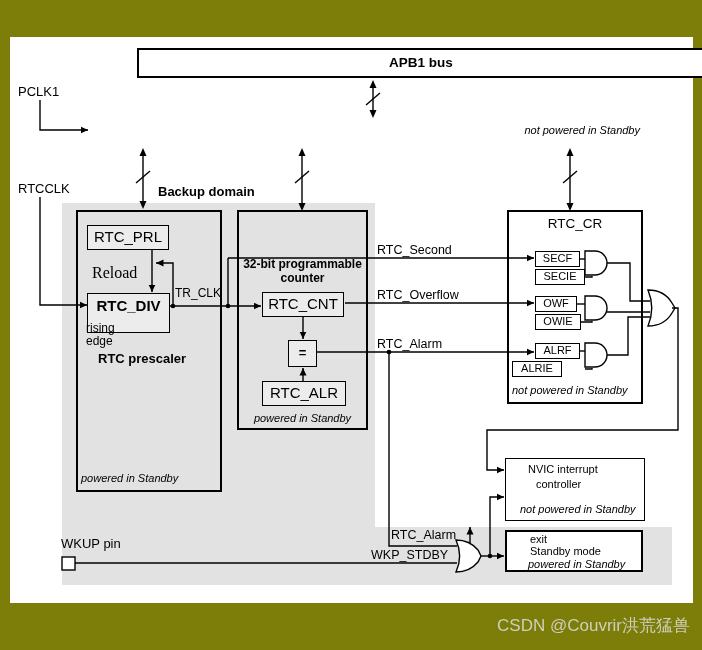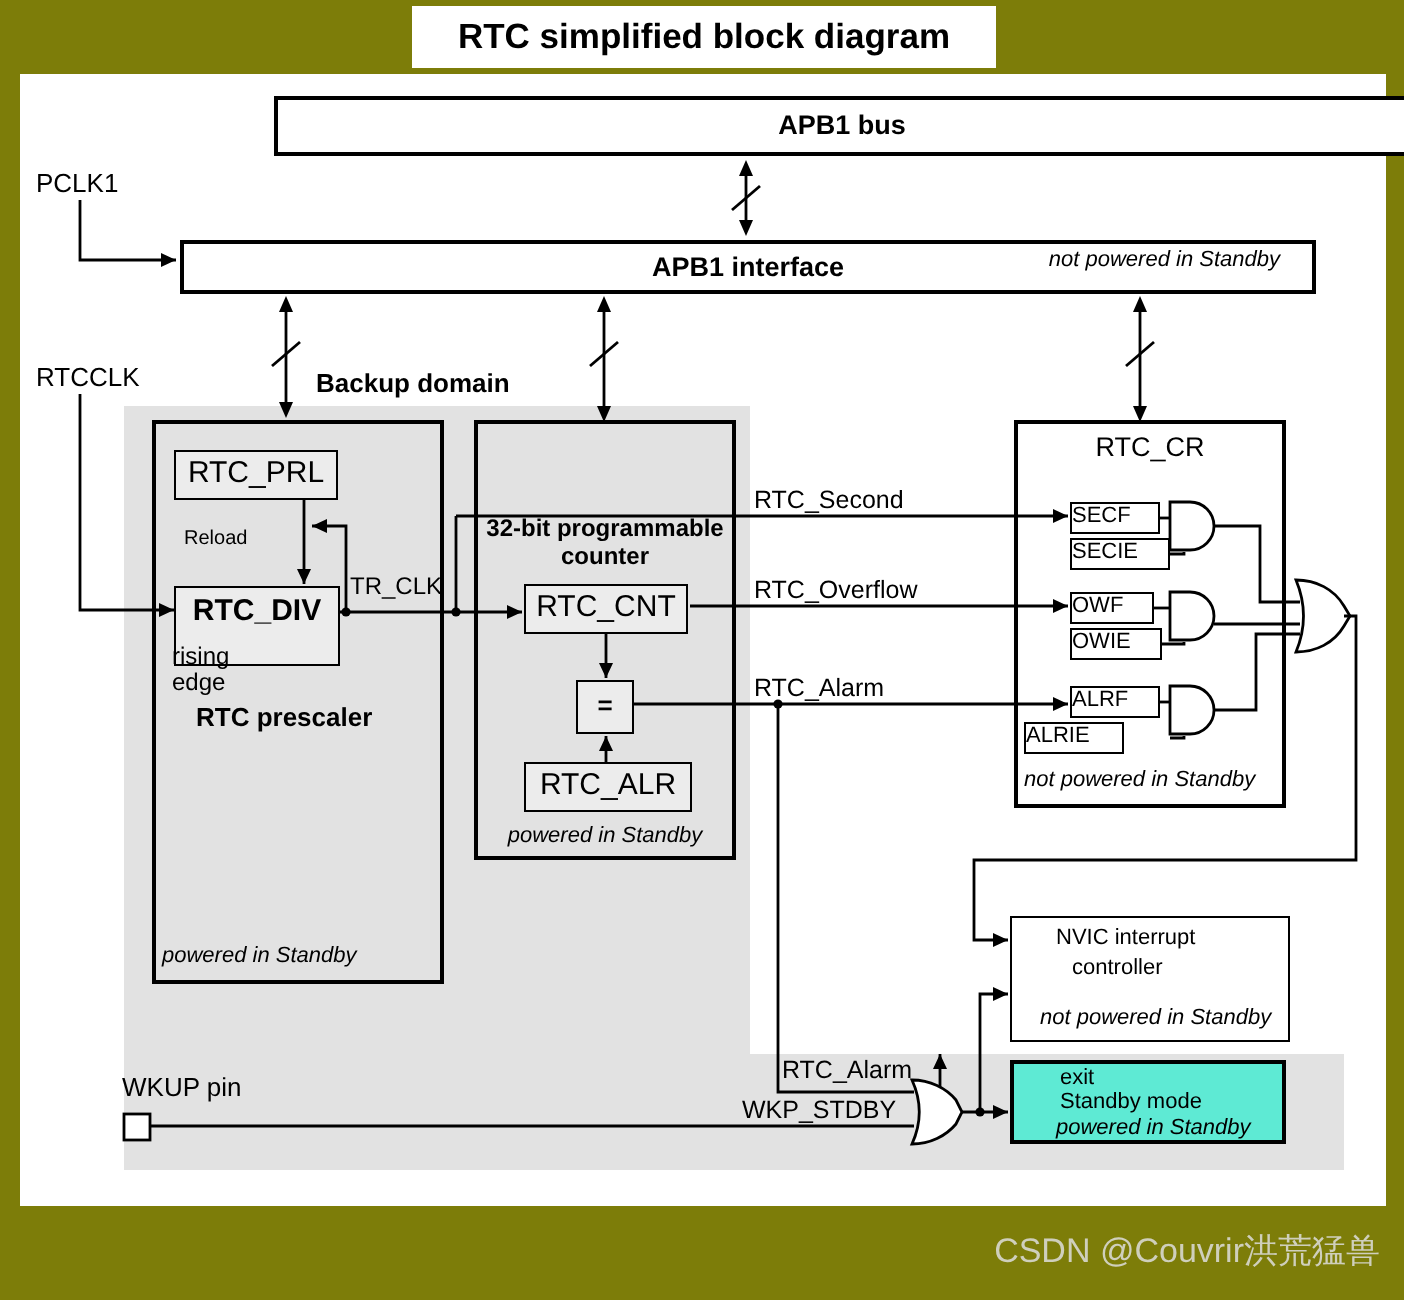--- a/index.html
+++ b/index.html
@@ -13,39 +13,38 @@
              font-size:17.5px;font-weight:bold;text-align:center;line-height:31px;}
   .gray{background:#e2e2e2;}
   .gray-main{left:62px;top:203px;width:313px;height:382px;}
   .gray-band{left:375px;top:527px;width:297px;height:58px;}
   .bigbox{border:2px solid #000;background:transparent;}
   .apb-box{left:90px;top:48px;width:568px;height:30px;background:#fff;border:2px solid #000;
            font-weight:bold;font-size:13.5px;text-align:center;line-height:26px;}
   .apb-if{top:120px;height:27px;line-height:23px;}
   .if-note{left:440px;top:124px;width:200px;font-size:11px;font-style:italic;text-align:right;font-weight:normal;}
   .reg{background:#ececec;border:1.5px solid #000;text-align:center;}
-  .flag{background:#ffffff;border:1.5px solid #000;text-align:left;font-size:11px;line-height:13px;}
+  .flag{background:#ffffff;border:1.5px solid #000;text-align:center;font-size:11px;line-height:13px;}
   .lbl{font-size:13px;white-space:nowrap;}
   .sig{font-size:12.5px;white-space:nowrap;}
   .note{font-size:11px;font-style:italic;white-space:nowrap;}
   .bold{font-weight:bold;text-align:right;}
   .watermark{left:0;top:614px;width:690px;text-align:right;font-size:17px;color:#cfcfbc;}
   svg{position:absolute;left:0;top:0;}
   .wire{stroke:#000;stroke-width:1.4;fill:none;}
   .gate{stroke:#000;stroke-width:1.4;fill:#fff;}
   .head{fill:#000;stroke:none;}
 </style>
 </head>
 <body>
 
 <div id="stage">
 
   <div class="abs white-area"></div>
 
-  <div class="abs title-box">RTC simplified block diagram</div>
 
   <div class="abs gray gray-main"></div>
   <div class="abs gray gray-band"></div>
 
   <svg width="702" height="650" viewBox="0 0 702 650">
     <defs>
       <marker id="ah" markerUnits="userSpaceOnUse" markerWidth="10" markerHeight="10" refX="7.5" refY="4" orient="auto">
         <path d="M0,0.5 L7.5,4 L0,7.5 z" fill="#000"></path>
       </marker>
     </defs>
@@ -152,32 +151,29 @@
     <g>
       <line class="wire" x1="481" y1="556" x2="504" y2="556" marker-end="url(#ah)"></line>
       <circle class="head" cx="490" cy="556" r="2.3"></circle>
       <polyline class="wire" points="490,556 490,497 504,497" marker-end="url(#ah)"></polyline>
     </g>
   </svg>
 
   <div class="abs apb-box" style="left:90px;top:48px;margin-left:47px;">
     <span>APB1 bus</span>
   </div>
-  <div class="abs apb-box apb-if">
-    <span>APB1 interface</span>
-  </div>
   <div class="abs if-note">not powered in Standby</div>
 
   <div class="abs lbl" style="left:18px;top:84px;">PCLK1</div>
   <div class="abs lbl" style="left:18px;top:181px;">RTCCLK</div>
   <div class="abs lbl bold" style="left:158px;top:184px;">Backup domain</div>
 
   <div class="abs bigbox" style="left:76px;top:210px;width:146px;height:282px;"></div>
   <div class="abs reg" style="left:87px;top:225px;width:82px;height:25px;font-size:15px;line-height:22px;">RTC_PRL</div>
-  <div class="abs" style="left:92px;top:264px;font-size:10px;">Reload</div>
+  <div class="abs" style="left:92px;top:264px;font-size:16px;font-family:Liberation Serif, serif;">Reload</div>
   <div class="abs reg" style="left:87px;top:293px;width:83px;height:40px;font-size:15px;line-height:23px;font-weight:bold;">RTC_DIV</div>
   <div class="abs" style="left:86px;top:321px;font-size:12px;">rising</div>
   <div class="abs" style="left:86px;top:334px;font-size:12px;">edge</div>
   <div class="abs bold" style="left:98px;top:351px;font-size:13px;">RTC prescaler</div>
   <div class="abs note" style="left:81px;top:472px;">powered in Standby</div>
   <div class="abs sig" style="left:175px;top:286px;font-size:12px;">TR_CLK</div>
 
   <div class="abs bigbox" style="left:237px;top:210px;width:131px;height:220px;"></div>
   <div class="abs bold" style="left:239px;top:257px;width:127px;text-align:center;font-size:12px;line-height:14px;">
     <div>32-bit programmable</div>
@@ -201,21 +197,21 @@
   <div class="abs flag" style="left:535px;top:343px;width:45px;height:16px;">ALRF</div>
   <div class="abs flag" style="left:512px;top:361px;width:50px;height:16px;">ALRIE</div>
   <div class="abs note" style="left:512px;top:384px;">not powered in Standby</div>
 
   <div class="abs" style="left:505px;top:458px;width:140px;height:63px;border:1.5px solid #000;background:#fff;">
     <div class="abs" style="left:22px;top:4px;font-size:11px;">NVIC interrupt</div>
     <div class="abs" style="left:30px;top:19px;font-size:11px;">controller</div>
     <div class="abs note" style="left:14px;top:44px;">not powered in Standby</div>
   </div>
 
-  <div class="abs" style="left:505px;top:530px;width:138px;height:42px;border:2px solid #000;background:#5eead4;">
+  <div class="abs" style="left:505px;top:530px;width:138px;height:42px;border:2px solid #000;background:#ffffff;">
     <div class="abs" style="left:23px;top:1px;font-size:11px;">exit</div>
     <div class="abs" style="left:23px;top:13px;font-size:11px;">Standby mode</div>
     <div class="abs note" style="left:21px;top:26px;">powered in Standby</div>
   </div>
 
   <div class="abs sig" style="left:391px;top:528px;">RTC_Alarm</div>
   <div class="abs sig" style="left:371px;top:548px;">WKP_STDBY</div>
   <div class="abs lbl" style="left:61px;top:536px;">WKUP pin</div>
 
   <div class="abs watermark">CSDN @Couvrir洪荒猛兽</div>

